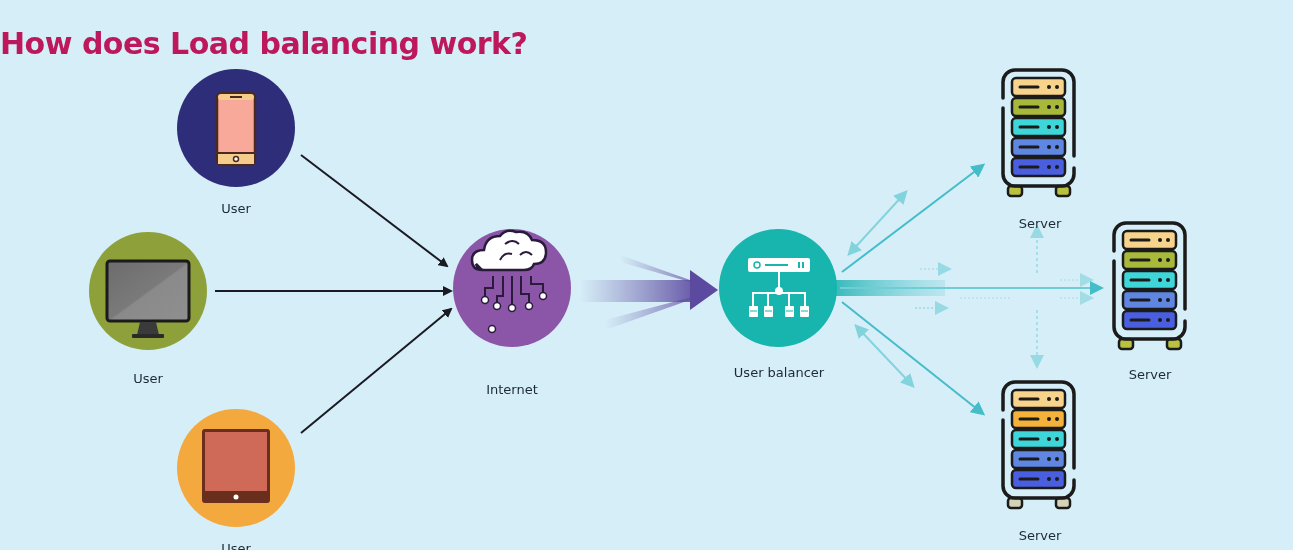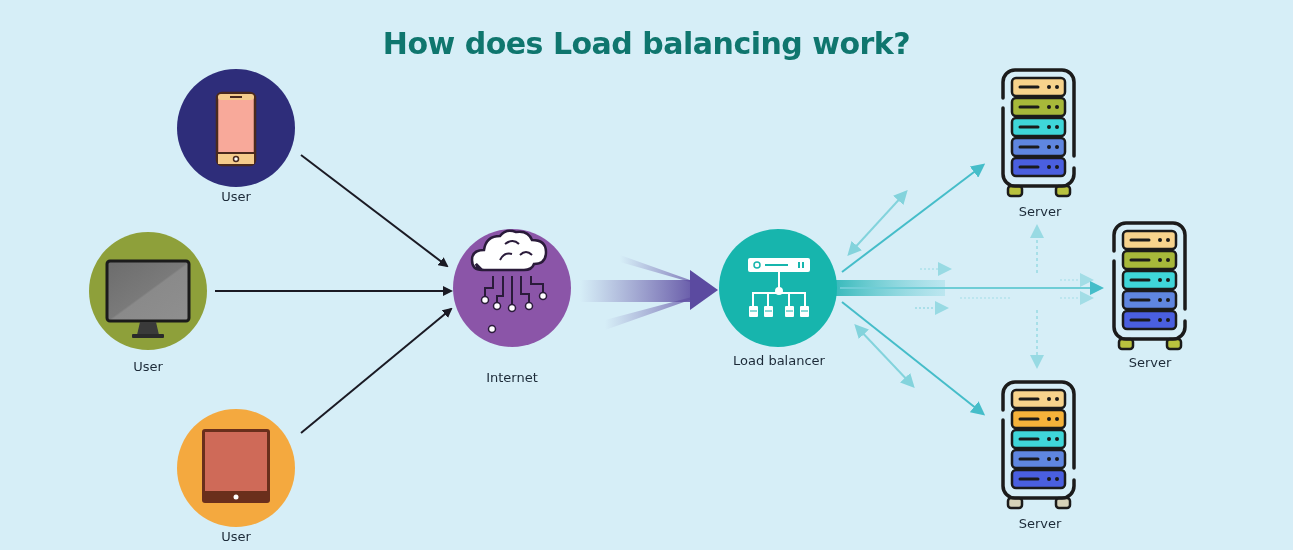--- a/index.html
+++ b/index.html
@@ -2,28 +2,29 @@
 <html><head>
 <meta charset="utf-8">
 <style>
   html, body { margin:0; padding:0; }
   body {
     width:1293px; height:550px; overflow:hidden; position:relative;
     background:#d6eef7;
     font-family:"Liberation Sans", "DejaVu Sans", sans-serif;
   }
   .title {
-    position:absolute; left:0; width:1293px; top:26px; text-align:center;
+    position:absolute; left:0; width:1293px; top:26px; 
     font-family:"DejaVu Sans", sans-serif; font-weight:bold; font-size:30px;
-    color:#0f766e; letter-spacing:-0.5px;
+    color:#be185d; letter-spacing:-0.5px;
   }
   svg.canvas { position:absolute; left:0; top:0; }
   .label {
     position:absolute; font-size:13px; color:#1c2a38; text-align:center; width:140px;
     font-family:"DejaVu Sans", sans-serif;
+    margin-top:12px;
   }
 </style>
 </head>
 <body>
 
 <div class="title">How does Load balancing work?</div>
 
 <svg class="canvas" width="1293" height="550" viewBox="0 0 1293 550">
   <defs>
     <marker id="arrowDark" markerWidth="10" markerHeight="10" refX="8" refY="5" orient="auto" markerUnits="userSpaceOnUse">
@@ -239,16 +240,16 @@
         <circle cx="49" cy="99" r="2" fill="#1b1b1b"></circle>
         <circle cx="57" cy="99" r="2" fill="#1b1b1b"></circle>
       </g>
     </g>
 </svg>
 
 <div class="label" style="left:166px; top:189px;">User</div>
 <div class="label" style="left:78px; top:359px;">User</div>
 <div class="label" style="left:166px; top:529px;">User</div>
 <div class="label" style="left:442px; top:370px;">Internet</div>
-<div class="label" style="left:709px; top:353px;">Load balancer</div>
+<div class="label" style="left:709px; top:353px;">User balancer</div>
 <div class="label" style="left:970px; top:204px;">Server</div>
 <div class="label" style="left:1080px; top:355px;">Server</div>
 <div class="label" style="left:970px; top:516px;">Server</div>
 
 </body></html>

